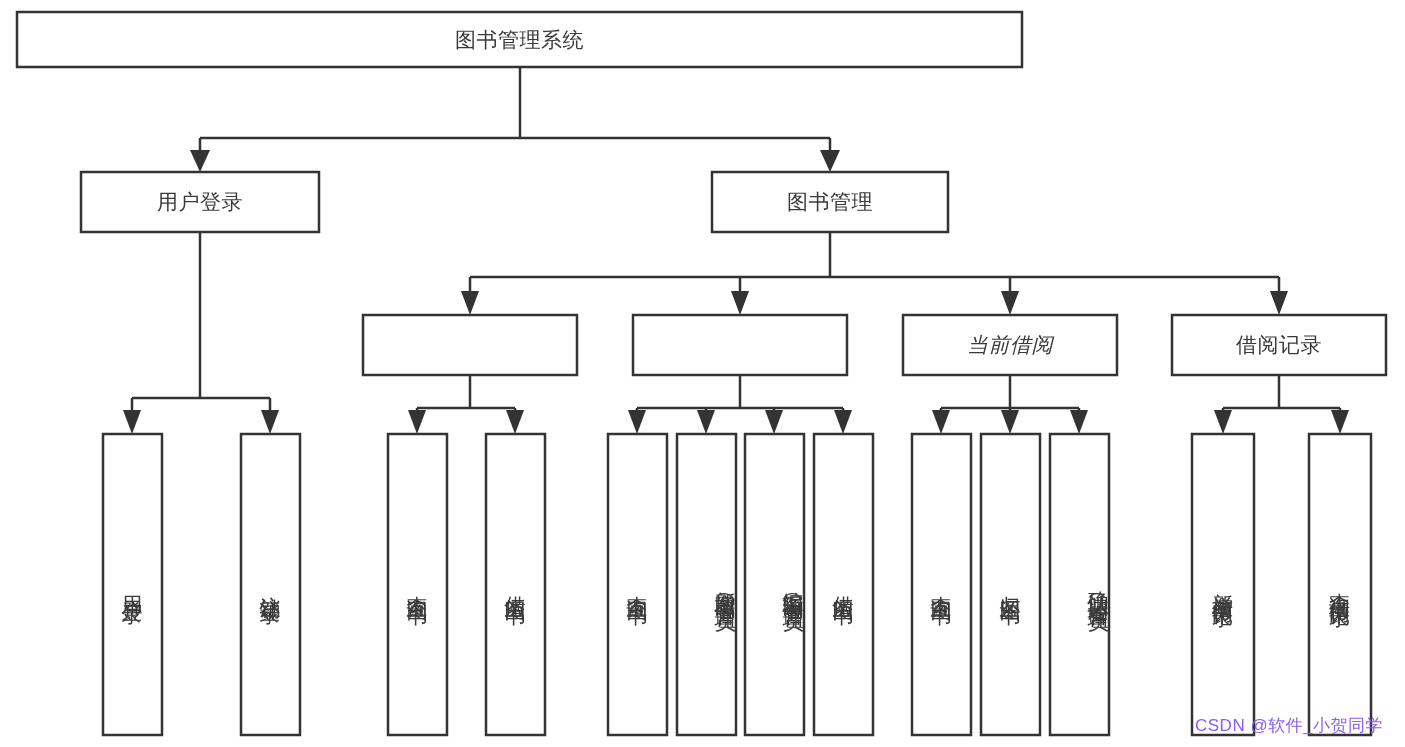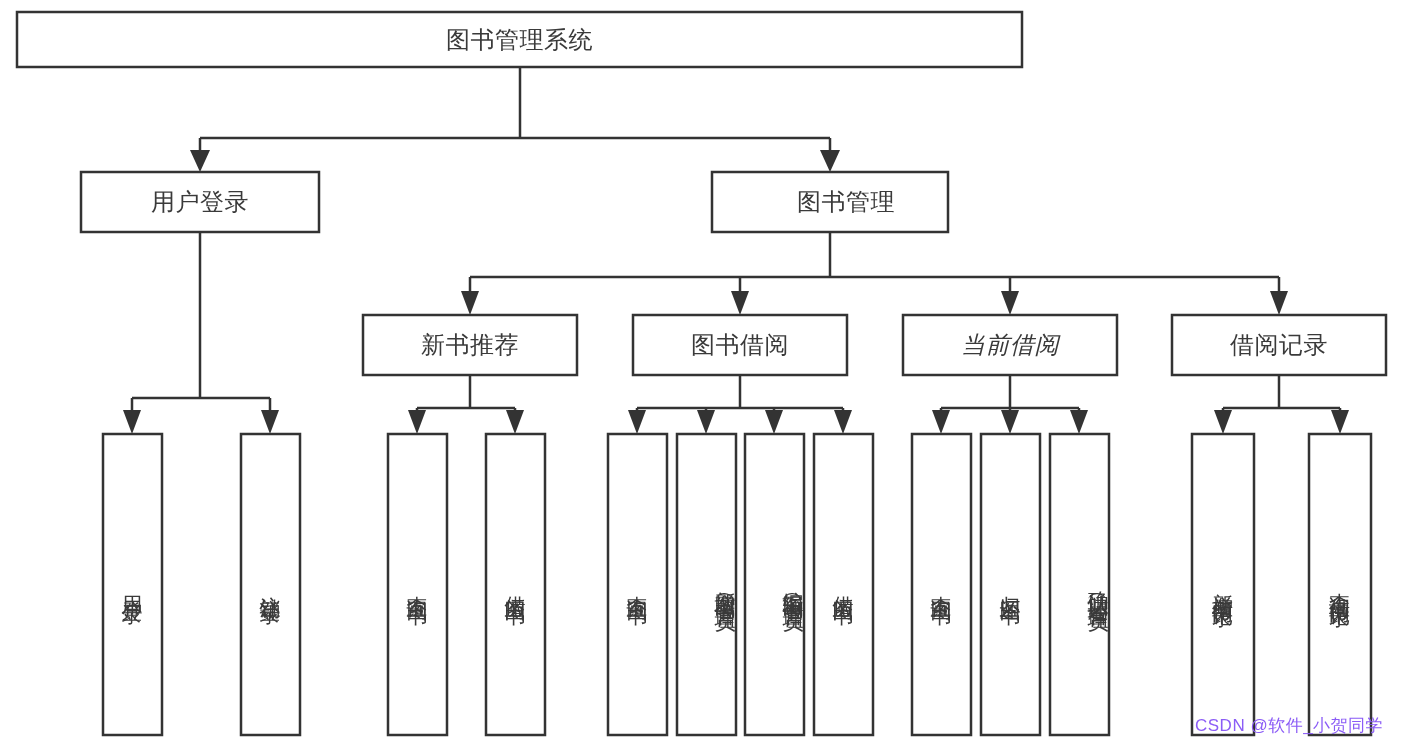--- a/index.html
+++ b/index.html
@@ -41,21 +41,21 @@
     fill: #333333;
     stroke: none;
   }
   
   .node-label-h {
     position: absolute;
     display: flex;
     align-items: center;
     justify-content: center;
     color: #3a3a3a;
-    font-size: 24px;
+    font-size: 21px;
     letter-spacing: 0.5px;
     white-space: nowrap;
     pointer-events: none;
   }
   .node-label-v {
     position: absolute;
     display: flex;
     align-items: center;
     justify-content: center;
     color: #3a3a3a;
@@ -190,24 +190,22 @@
     <rect class="node-box" x="981" y="434" width="59" height="301"></rect>
     <rect class="node-box" x="1050" y="434" width="59" height="301"></rect>
 
     <rect class="node-box" x="1192" y="434" width="62" height="301"></rect>
     <rect class="node-box" x="1309" y="434" width="62" height="301"></rect>
   </svg>
 
   <div class="node-label-h" style="left:17px; top:12px; width:1005px; height:55px;">图书管理系统</div>
 
   <div class="node-label-h" style="left:81px; top:172px; width:238px; height:60px;">用户登录</div>
-  <div class="node-label-h" style="left:712px; top:172px; width:236px; height:60px;padding-left:16px;">图书管理</div>
-
-  <div class="node-label-h" style="left:363px; top:315px; width:214px; height:60px;">新书推荐</div>
-  <div class="node-label-h" style="left:633px; top:315px; width:214px; height:60px;">图书借阅</div>
+  <div class="node-label-h" style="left:712px; top:172px; width:236px; height:60px;">图书管理</div>
+
   <div class="node-label-h" style="left:903px; top:315px; width:214px; height:60px;font-style:italic;">当前借阅</div>
   <div class="node-label-h" style="left:1172px; top:315px; width:214px; height:60px;">借阅记录</div>
 
   <div class="node-label-v" style="left:103px; top:434px; width:59px; height:301px;">用户登录</div>
   <div class="node-label-v" style="left:241px; top:434px; width:59px; height:301px;">注销登录</div>
 
   <div class="node-label-v" style="left:388px; top:434px; width:59px; height:301px;">查询图书</div>
   <div class="node-label-v" style="left:486px; top:434px; width:59px; height:301px;">借阅图书</div>
 
   <div class="node-label-v" style="left:608px; top:434px; width:59px; height:301px;">查询图书</div>

